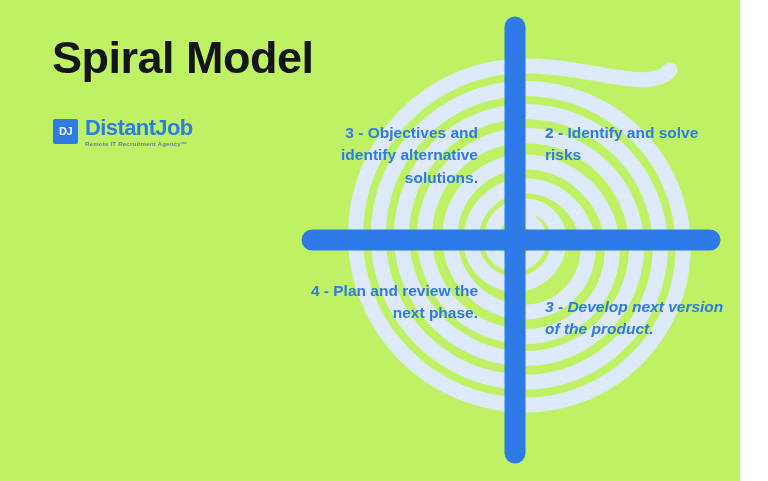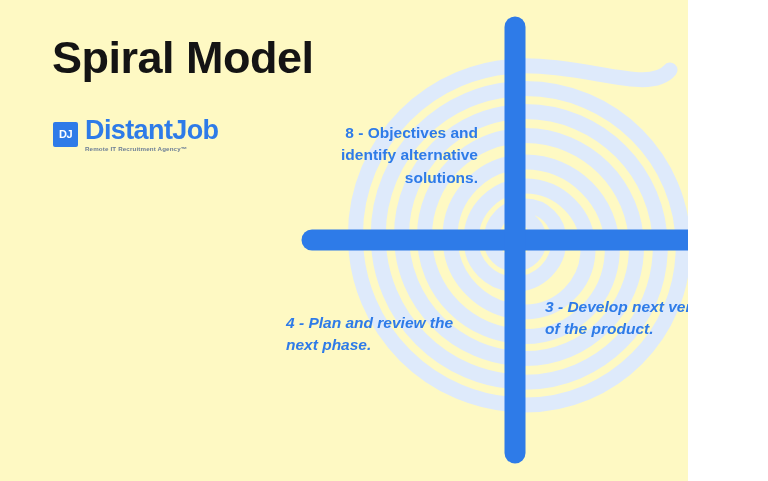--- a/index.html
+++ b/index.html
@@ -6,23 +6,23 @@
   html, body {
     margin: 0;
     padding: 0;
     background: #ffffff;
   }
   body {
     font-family: "Liberation Sans", sans-serif;
   }
   #canvas {
     position: relative;
-    width: 688px;
+    width: 740px;
     height: 481px;
-    background: #fef9c3;
+    background: #bef264;
     overflow: hidden;
   }
 
   
   #title {
     position: absolute;
     left: 52px;
     top: 34px;
     font-size: 45px;
     font-weight: 700;
@@ -57,21 +57,21 @@
     letter-spacing: -0.5px;
     line-height: 1;
   }
   #logo-text {
     display: flex;
     flex-direction: column;
     justify-content: center;
     line-height: 1;
   }
   #logo-word {
-    font-size: 27px;
+    font-size: 22px;
     font-weight: 700;
     color: #2E7BE8;
     letter-spacing: -0.6px;
     line-height: 1.05;
   }
   #logo-tagline {
     font-size: 6.2px;
     font-weight: 700;
     color: #6C7E96;
     letter-spacing: 0.15px;
@@ -92,21 +92,21 @@
   .quadrant-label {
     position: absolute;
     color: #2E7BE8;
     font-size: 15.5px;
     font-weight: 700;
     line-height: 1.45;
   }
   #q1 { left: 286px; top: 122px; width: 192px; text-align: right; }
   #q2 { left: 545px; top: 122px; width: 190px; text-align: left; }
   #q3 { left: 545px; top: 296px; width: 190px; text-align: left; font-style: italic; }
-  #q4 { left: 286px; top: 312px; width: 192px; text-align: left; font-style: italic; }
+  #q4 { left: 286px; top: 280px; width: 192px; text-align: right; }
 </style>
 </head>
 <body>
 
 <div id="canvas">
 
   <svg id="spiral-svg" viewBox="0 0 768 481" xmlns="http://www.w3.org/2000/svg">
 
     <g>
       <path fill="none" stroke="#DEEAFB" stroke-width="15" stroke-linecap="round" d="M 515.0 216.0
@@ -152,17 +152,18 @@
   <div id="logo">
     <div id="logo-mark">
       <span>DJ</span>
     </div>
     <div id="logo-text">
       <div id="logo-word">DistantJob</div>
       <div id="logo-tagline">Remote IT Recruitment Agency™</div>
     </div>
   </div>
 
-  <div id="q1" class="quadrant-label">8 - Objectives and identify alternative solutions.</div>
+  <div id="q1" class="quadrant-label">3 - Objectives and identify alternative solutions.</div>
+  <div id="q2" class="quadrant-label">2 - Identify and solve risks</div>
   <div id="q3" class="quadrant-label">3 - Develop next version of the product.</div>
   <div id="q4" class="quadrant-label">4 - Plan and review the next phase.</div>
 
 </div>
 
 </body></html>

